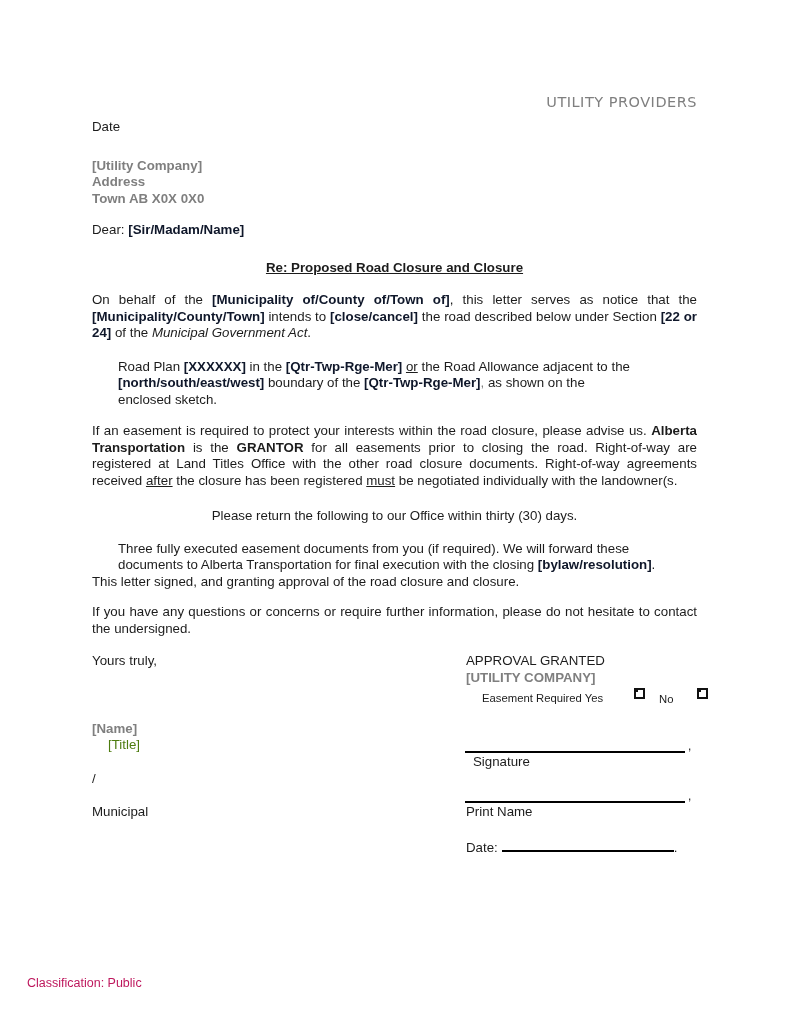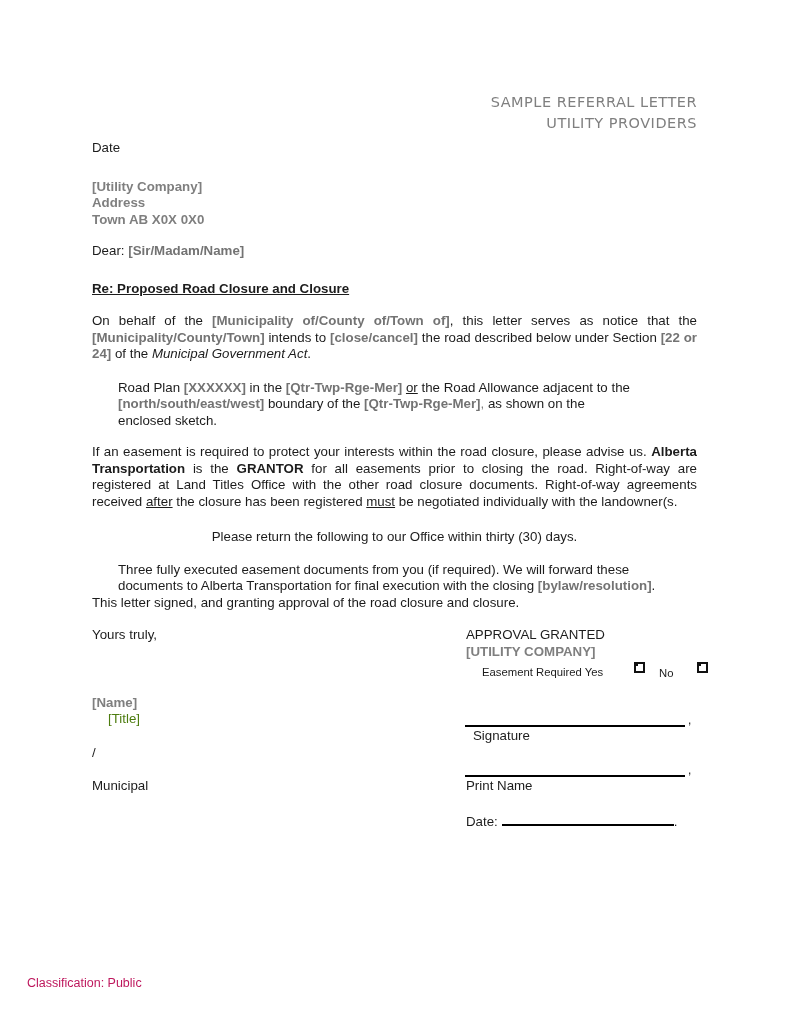--- a/index.html
+++ b/index.html
@@ -8,29 +8,29 @@
     font-family:"Liberation Sans",sans-serif;font-size:13.3px;line-height:16.5px;
     color:#1c1c1c;overflow:hidden;
   }
   .content{position:absolute;left:92px;top:0;width:605px;}
   p{margin:0;}
   .letter-title{
     margin-top:92px;text-align:right;
     font-family:"DejaVu Sans",sans-serif;font-size:14.5px;line-height:21px;
     color:#7f7f7f;letter-spacing:.5px;
   }
-  .ph{color:#737373;font-weight:bold;}
+  .ph{color:#0f172a;font-weight:bold;}
   .g{color:#7f7f7f;}
   .b{font-weight:bold;}
   .i{font-style:italic;}
   .u{text-decoration:underline;}
   .date-line{margin-top:6px;}
   .recipient{margin-top:22px;color:#7f7f7f;font-weight:bold;}
   .salutation{margin-top:15px;}
-  .subject{margin-top:21px;}
+  .subject{margin-top:21px;text-align:center;}
   .subject span{font-weight:bold;text-decoration:underline;}
   .p-behalf{margin-top:16px;text-align:justify;}
   .p-roadplan{margin-top:17px;padding-left:26px;}
   .p-easement{margin-top:15px;text-align:justify;}
   .p-return{margin-top:19px;text-align:center;}
   .p-three{margin-top:16px;padding-left:26px;}
   .p-thisletter{margin-top:0;}
   .p-questions{margin-top:14px;text-align:justify;}
   .sig{position:relative;margin-top:16px;height:225px;}
   .abs{position:absolute;}
@@ -61,21 +61,20 @@
   .date-fill{display:inline-block;width:172px;height:13px;border-bottom:2px solid #000;margin-left:4px;}
   .footer{position:absolute;left:27px;top:975px;font-size:12.5px;color:#be185d;}
 </style>
 </head>
 <body>
 
 <div class="page">
   <div class="content">
 
     <div class="letter-title">
-      <div>SAMPLE REFERRAL LETTER</div>
       <div>UTILITY PROVIDERS</div>
     </div>
 
     <p class="date-line">Date</p>
 
     <div class="recipient">
       <div>[Utility Company]</div>
       <div>Address</div>
       <div>Town AB X0X 0X0</div>
     </div>
@@ -89,20 +88,21 @@
     <p class="p-roadplan"><span>Road Plan </span><span class="ph">[XXXXXX]</span><span> in the </span><span class="ph">[Qtr-Twp-Rge-Mer]</span><span> </span><span class="u">or</span><span> the Road Allowance adjacent to the </span><span class="ph">[north/south/east/west]</span><span> boundary of the </span><span class="ph">[Qtr-Twp-Rge-Mer]</span><span class="g">,</span><span> as shown on the</span><br><span>enclosed sketch.</span></p>
 
     <p class="p-easement"><span>If an easement is required to protect your interests within the road closure, please advise us. </span><span class="b">Alberta Transportation</span><span> is the </span><span class="b">GRANTOR</span><span> for all easements prior to closing the road. Right-of-way are registered at Land Titles Office with the other road closure documents. Right-of-way agreements received </span><span class="u">after</span><span> the closure has been registered </span><span class="u">must</span><span> be negotiated individually with the landowner(s.</span></p>
 
     <p class="p-return"><span>Please return the following to our Office within thirty (30) days.</span></p>
 
     <p class="p-three"><span>Three fully executed easement documents from you (if required). We will forward these documents to Alberta Transportation for final execution with the closing </span><span class="ph">[bylaw/resolution]</span><span>.</span></p>
 
     <p class="p-thisletter"><span>This letter signed, and granting approval of the road closure and closure.</span></p>
 
+    <p class="p-questions"><span>If you have any questions or concerns or require further information, please do not hesitate to contact the undersigned.</span></p>
 
     <div class="sig">
       <div class="abs l-yours">Yours truly,</div>
       <div class="abs l-name">[Name]</div>
       <div class="abs l-title">[Title]</div>
       <div class="abs l-slash">/</div>
       <div class="abs l-encl">Municipal</div>
 
       <div class="r-col">
         <div class="abs r-approval">APPROVAL GRANTED</div>

